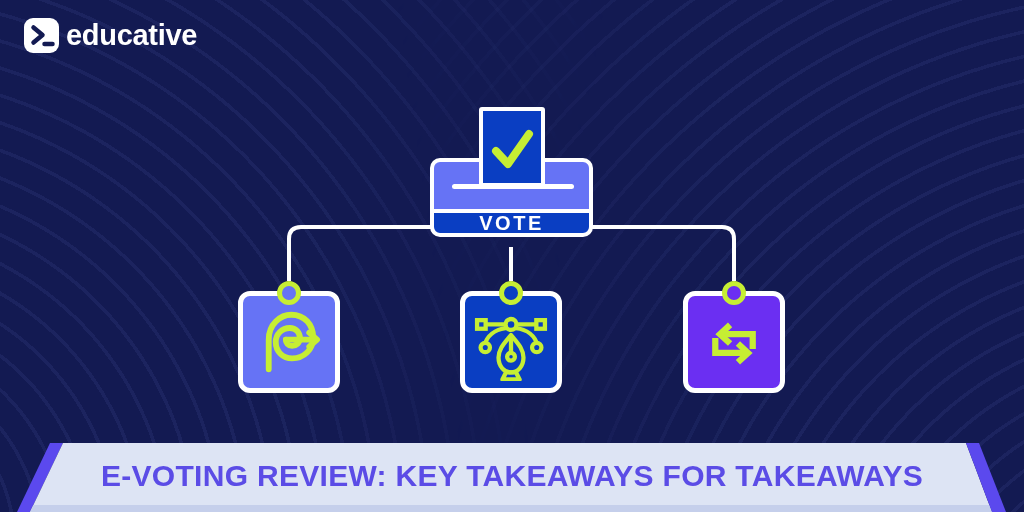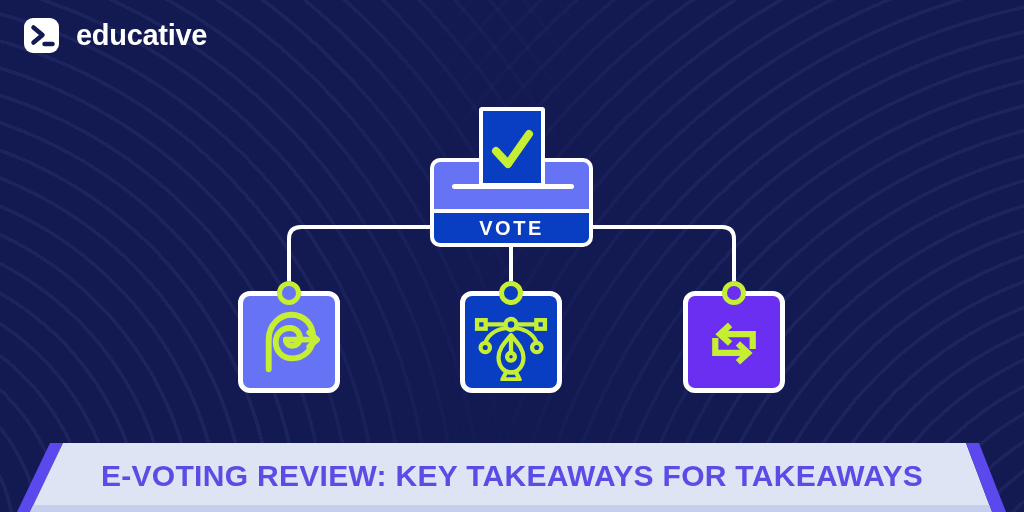--- a/index.html
+++ b/index.html
@@ -15,36 +15,36 @@
       rgba(140,160,255,0.08) 0 3.5px, transparent 3.5px 26px);
     -webkit-mask:linear-gradient(100deg,#000 30%,transparent 55%);
             mask:linear-gradient(100deg,#000 30%,transparent 55%);}
   .arcs::after{content:"";position:absolute;inset:0;
     background:repeating-radial-gradient(circle at 114% 130%,
       rgba(140,160,255,0.08) 0 3.5px, transparent 3.5px 24px);
     -webkit-mask:linear-gradient(262deg,#000 28%,transparent 58%);
             mask:linear-gradient(262deg,#000 28%,transparent 58%);}
 
   
-  .logo{left:24px;top:18px;display:flex;align-items:center;gap:17px;z-index:5;}
+  .logo{left:24px;top:18px;display:flex;align-items:center;gap:7px;z-index:5;}
   .logo-mark{width:35px;height:35px;background:#fff;border-radius:9px;
              display:flex;align-items:center;justify-content:center;}
   .logo-mark svg{display:block;}
   .logo-text{color:#fff;font-size:29px;font-weight:700;letter-spacing:-0.3px;}
 
   
   .paper{left:479px;top:107px;width:66px;height:80px;box-sizing:border-box;
          background:var(--blue);border:4px solid #fff;border-radius:3px;z-index:6;
          display:flex;align-items:center;justify-content:center;}
   .box-top{left:430px;top:158px;width:163px;height:51px;box-sizing:border-box;
            background:var(--periwinkle);border:4px solid #fff;border-bottom:none;
            border-radius:10px 10px 0 0;z-index:4;}
   .slot{position:absolute;left:18px;top:22px;width:122px;height:5px;
         background:#fff;border-radius:3px;}
-  .vote-bar{left:430px;top:209px;width:163px;height:38px;box-sizing:border-box;
+  .vote-bar{left:430px;top:209px;width:163px;height:28px;box-sizing:border-box;
             background:var(--blue);border:4px solid #fff;border-radius:0 0 10px 10px;
             z-index:4;display:flex;align-items:center;justify-content:center;
             color:#fff;font-size:20px;font-weight:700;letter-spacing:2.5px;}
 
   
   .connectors{inset:0;z-index:3;pointer-events:none;}
   .connectors path{fill:none;stroke:#fff;stroke-width:4;}
   .connectors circle{stroke:var(--lime);stroke-width:5;}
 
   

